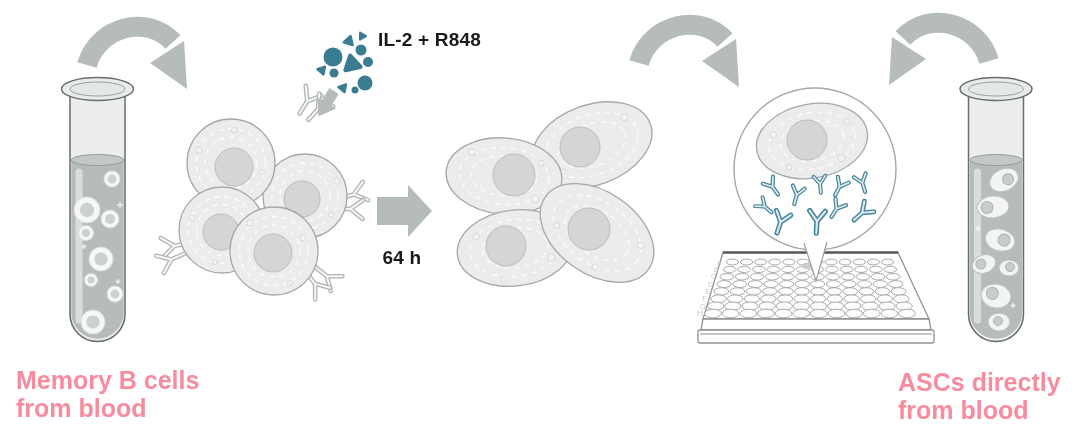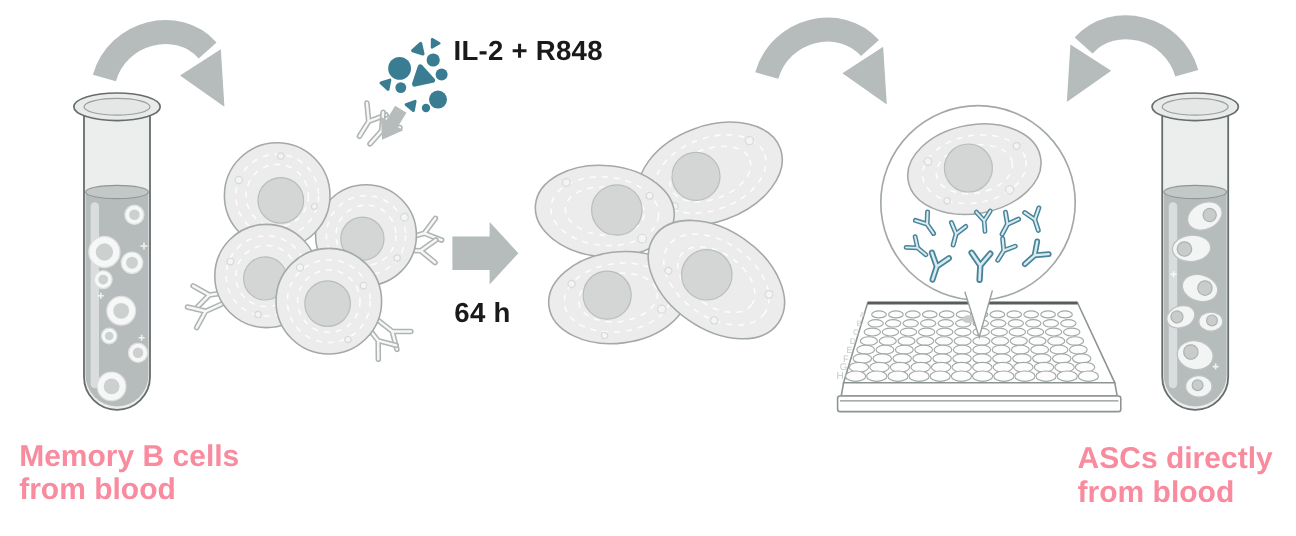--- a/index.html
+++ b/index.html
@@ -1,20 +1,20 @@
 <!DOCTYPE html>
 <html style="--label-pink: #f98b9f; --stimulus-teal: #3a7c92; --antibody-teal: #47849a; --arrow-gray: #b5bcbb; --text-black: #1a1a1a;"><head>
 <meta charset="utf-8">
 <style>
   html,body{margin:0;padding:0;background:#fff}
   .stage{position:relative;width:1080px;height:447px;background:#fff;overflow:hidden;
          font-family:"Liberation Sans",sans-serif}
   .stage svg{position:absolute;left:0;top:0}
   .txt{position:absolute;font-weight:bold}
-  .ink-label{color:var(--text-black,#1a1a1a);font-size:23px;letter-spacing:.2px}
+  .ink-label{color:var(--text-black,#1a1a1a);font-size:19px;letter-spacing:.2px}
   .pink-label{color:var(--label-pink,#f98b9f);font-size:25px;line-height:1.13;text-align:left}
   .arrow{fill:var(--arrow-gray,#b5bcbb)}
   .stimc{fill:var(--stimulus-teal,#3a7c92)}
   .stimt{fill:var(--stimulus-teal,#3a7c92);stroke:var(--stimulus-teal,#3a7c92);stroke-width:3;stroke-linejoin:round}
   .ab1{fill:none;stroke:var(--antibody-teal,#47849a);stroke-width:4.4;stroke-linecap:round;stroke-linejoin:round}
   .ab2{fill:none;stroke:#dcebef;stroke-width:1.8;stroke-linecap:round;stroke-linejoin:round}
   .rc1{fill:none;stroke:#afb5b4;stroke-width:3.2;stroke-linecap:round;stroke-linejoin:round}
   .rc2{fill:none;stroke:#f6f7f6;stroke-width:1.4;stroke-linecap:round;stroke-linejoin:round}
   .cellbody{fill:#ebeceb;stroke:#a3a9a8;stroke-width:1.3}
   .nuc{fill:#d3d6d5;stroke:#b9bdbc;stroke-width:1}

